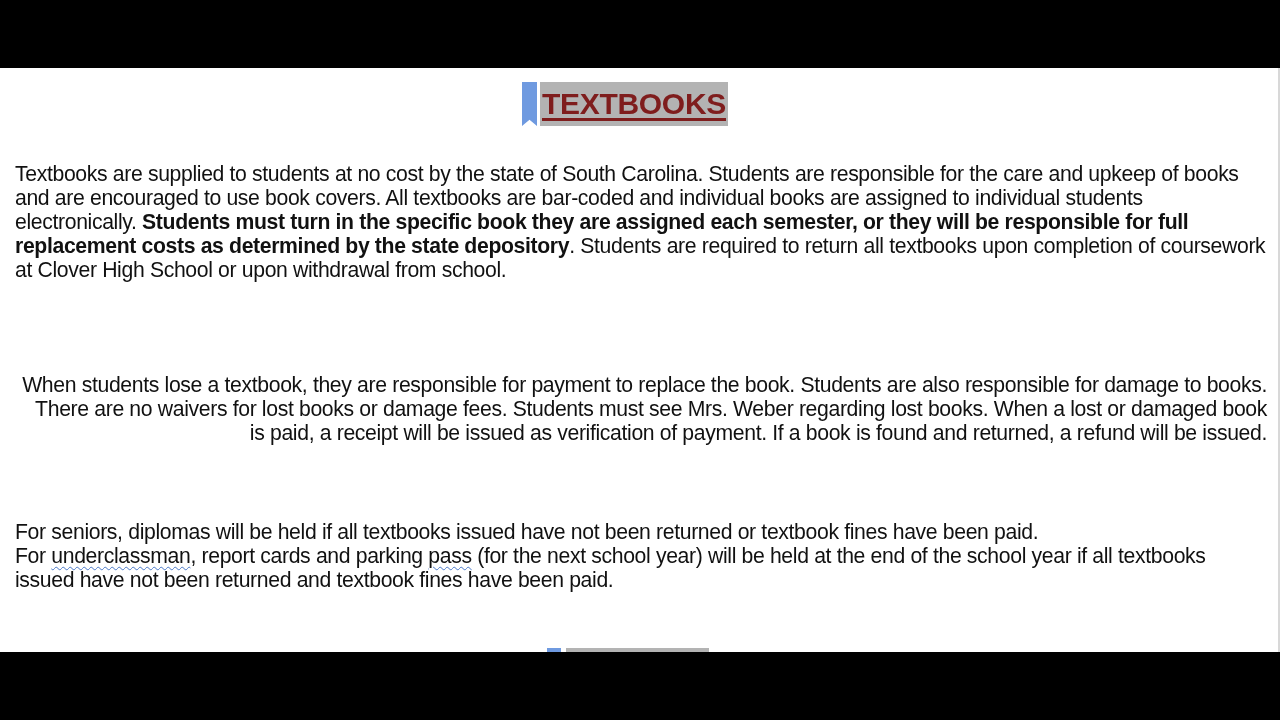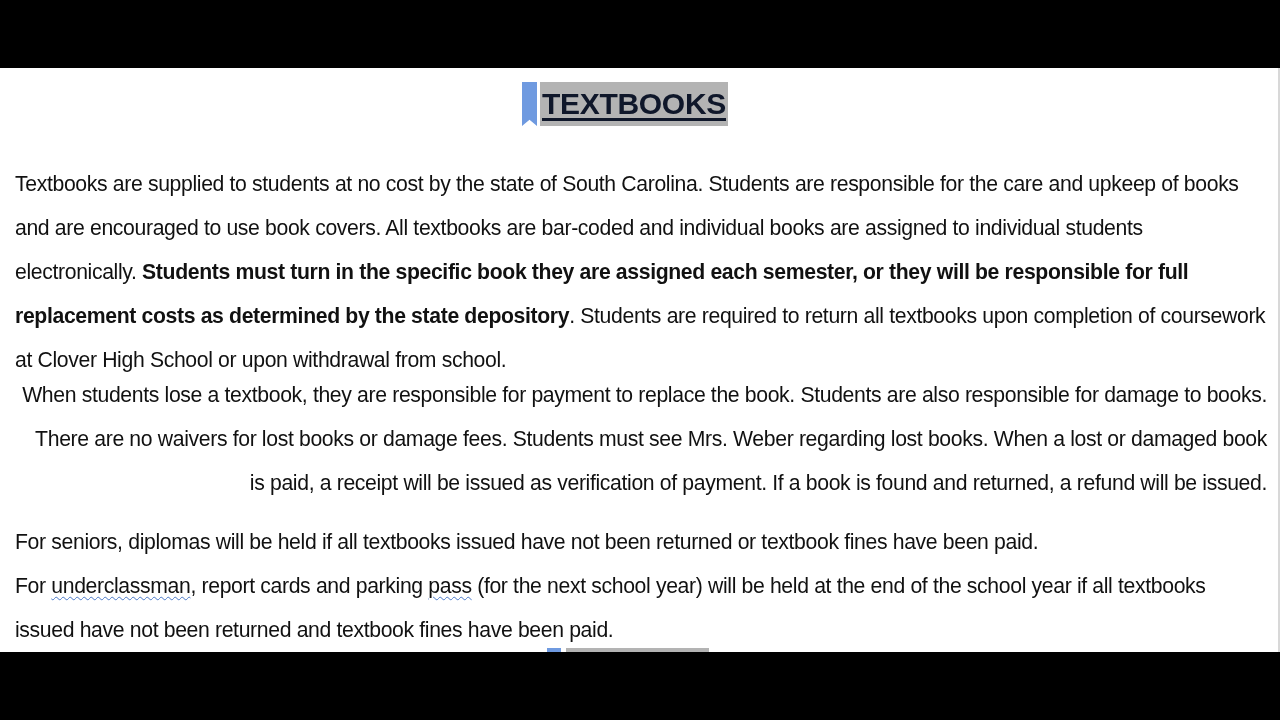--- a/index.html
+++ b/index.html
@@ -51,33 +51,33 @@
       clip-path: polygon(0 0, 100% 0, 100% 100%, 50% 86%, 0 100%);
     }
     .title {
       font-family: "Liberation Sans", sans-serif;
       font-weight: bold;
       font-size: 30px;
       line-height: 44px;
       height: 44px;
       padding: 0 2px 0 2px;
       background: #b3b3b3;
-      color: #0f172a;
+      color: #7f1d1d;
       text-decoration: underline;
       text-decoration-thickness: 3px;
       text-underline-offset: 4px;
       letter-spacing: -0.3px;
     }
     .body-text {
       position: absolute;
       left: 15px;
       width: 1252px;
       font-family: "Liberation Sans", sans-serif;
       font-size: 21.2px;
-      line-height: 44px;
+      line-height: 24px;
       color: #111;
       margin: 0;
       letter-spacing: -0.35px;
       word-spacing: 0px;
     }
     .p1 { top: 94px; }
     .p2 { top: 305px; text-align: right; }
     .p3 { top: 452px; font-weight: normal; }
     b, .strong { font-weight: bold; }
     .squiggle {

